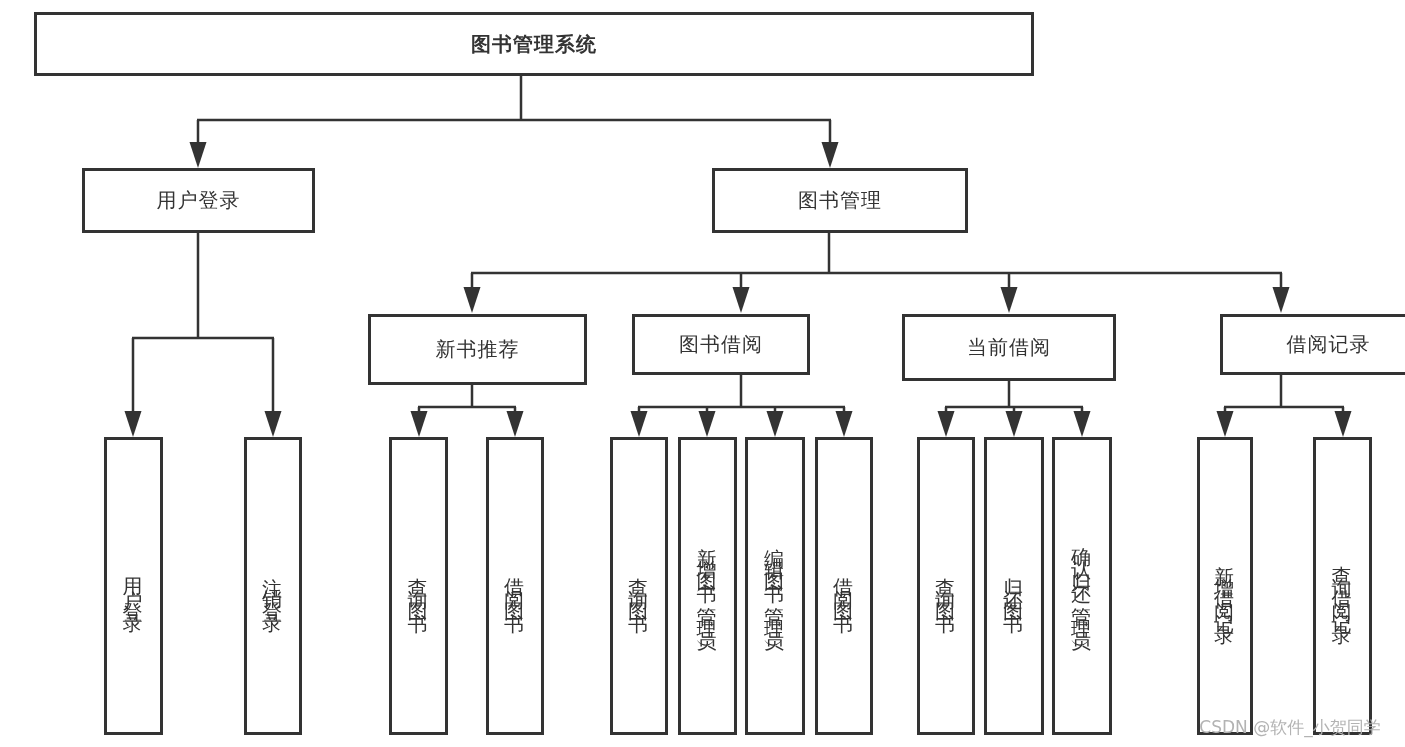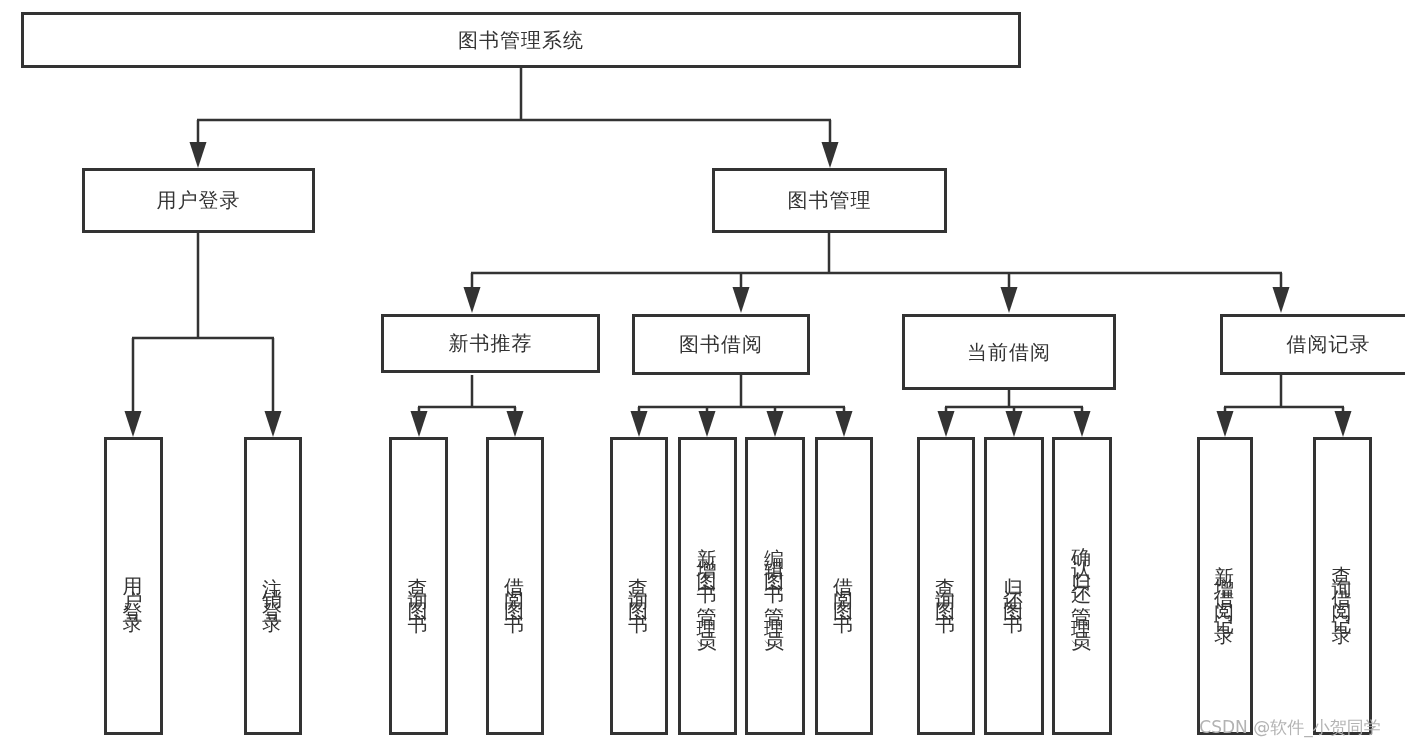--- a/index.html
+++ b/index.html
@@ -81,28 +81,28 @@
     <polygon points="698.5,411 715.5,411 707,437"></polygon>
     <polygon points="766.5,411 783.5,411 775,437"></polygon>
     <polygon points="835.5,411 852.5,411 844,437"></polygon>
     <polygon points="937.5,411 954.5,411 946,437"></polygon>
     <polygon points="1005.5,411 1022.5,411 1014,437"></polygon>
     <polygon points="1073.5,411 1090.5,411 1082,437"></polygon>
     <polygon points="1216.5,411 1233.5,411 1225,437"></polygon>
     <polygon points="1334.5,411 1351.5,411 1343,437"></polygon>
   </svg>
 
-  <div class="node" style="left:21px;top:12px;width:1000px;height:56px;">图书管理系统</div>
+  <div class="node" style="left:34px;top:12px;width:1000px;height:64px;font-weight:bold;">图书管理系统</div>
 
   <div class="node" style="left:82px;top:168px;width:233px;height:65px;">用户登录</div>
-  <div class="node" style="left:712px;top:168px;width:235px;height:65px;">图书管理</div>
+  <div class="node" style="left:712px;top:168px;width:256px;height:65px;">图书管理</div>
 
-  <div class="node" style="left:381px;top:314px;width:219px;height:59px;">新书推荐</div>
+  <div class="node" style="left:368px;top:314px;width:219px;height:71px;">新书推荐</div>
   <div class="node" style="left:632px;top:314px;width:178px;height:61px;">图书借阅</div>
-  <div class="node" style="left:902px;top:314px;width:214px;height:76px;">当前借阅</div>
+  <div class="node" style="left:902px;top:314px;width:214px;height:67px;">当前借阅</div>
   <div class="node" style="left:1173px;top:314px;width:217px;height:61px;margin-left:47px;">借阅记录</div>
 
   <div class="node v" style="left:104px;top:437px;width:59px;height:298px;">用户登录</div>
   <div class="node v" style="left:244px;top:437px;width:58px;height:298px;">注销登录</div>
 
   <div class="node v" style="left:389px;top:437px;width:59px;height:298px;">查询图书</div>
   <div class="node v" style="left:486px;top:437px;width:58px;height:298px;">借阅图书</div>
 
   <div class="node v" style="left:610px;top:437px;width:58px;height:298px;">查询图书</div>
   <div class="node v" style="left:678px;top:437px;width:59px;height:298px;">新增图书（管理员）</div>

